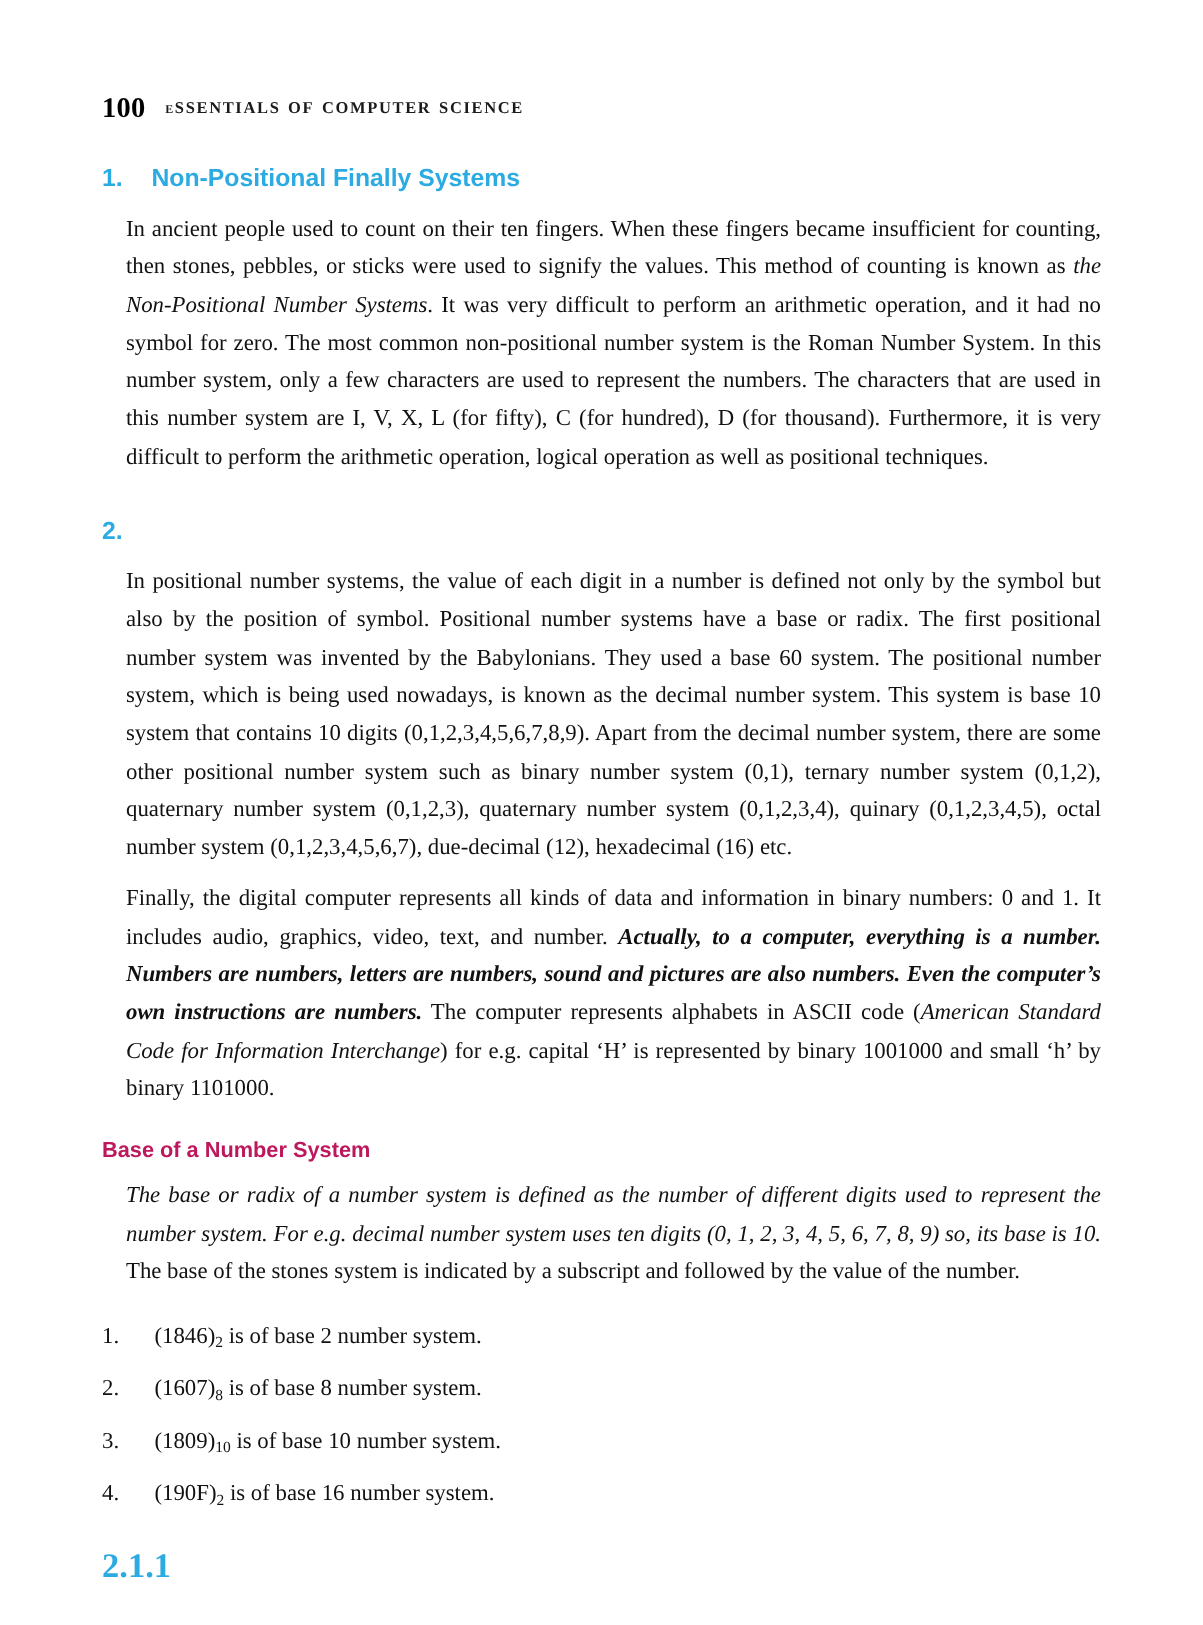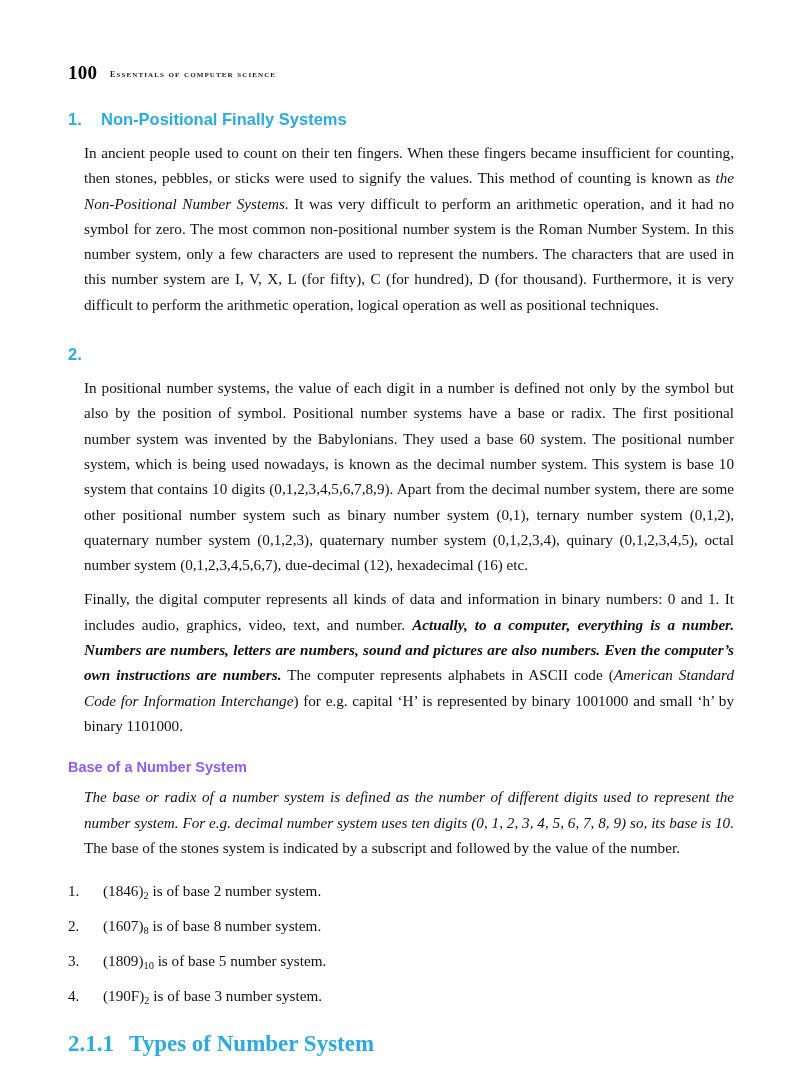--- a/index.html
+++ b/index.html
@@ -24,34 +24,34 @@
   .content {
     position: absolute;
     left: 68px;
     top: 62px;
     width: 666px;
   }
 
   
   .runhead {
     display: flex;
-    align-items: center;
+    align-items: flex-start;
     margin: 0 0 26px 0;
   }
   .runhead-num {
     font-family: "Liberation Serif", serif;
     font-weight: bold;
     font-size: 19px;
     letter-spacing: 0.2px;
     color: #000;
   }
   .runhead-title {
     font-family: "Liberation Serif", serif;
     font-weight: bold;
-    font-size: 10px;
+    font-size: 16px;
     letter-spacing: 1.1px;
     color: #1a1a1a;
     margin-left: 13px;
     font-variant: small-caps;
     text-transform: lowercase;
   }
   .runhead-title::first-letter { font-size: 11.5px; }
 
   
   .h-numbered {
@@ -60,34 +60,35 @@
     font-weight: bold;
     font-size: 16.5px;
     margin: 0 0 11px 0;
     display: flex;
   }
   .h-numbered .hn-num {
     width: 33px;
     flex: 0 0 33px;
   }
   .h-sub {
-    color: #8b5cf6;
+    color: #be185d;
     font-family: "Liberation Sans", sans-serif;
     font-weight: bold;
     font-size: 14.5px;
     margin: 0 0 9px 0;
   }
   .h-section {
     color: #2BABE2;
     font-family: "Liberation Serif", serif;
     font-weight: bold;
     font-size: 23px;
     margin: 0 0 12px 0;
     display: flex;
     align-items: baseline;
+    gap: 44px;
   }
   .h-section .hs-num {
     flex: 0 0 auto;
     margin-right: 15px;
   }
 
   
   p.body {
     font-family: "Liberation Serif", serif;
     font-size: 15.2px;
@@ -174,29 +175,28 @@
       <li>
         <span class="li-num">1.</span>
         <span class="li-text"><span>(1846)</span><sub>2</sub><span> is of base 2 number system.</span></span>
       </li>
       <li>
         <span class="li-num">2.</span>
         <span class="li-text"><span>(1607)</span><sub>8</sub><span> is of base 8 number system.</span></span>
       </li>
       <li>
         <span class="li-num">3.</span>
-        <span class="li-text"><span>(1809)</span><sub>10</sub><span> is of base 5 number system.</span></span>
+        <span class="li-text"><span>(1809)</span><sub>10</sub><span> is of base 10 number system.</span></span>
       </li>
       <li>
         <span class="li-num">4.</span>
-        <span class="li-text"><span>(190F)</span><sub>2</sub><span> is of base 3 number system.</span></span>
+        <span class="li-text"><span>(190F)</span><sub>2</sub><span> is of base 16 number system.</span></span>
       </li>
     </ol>
 
     <div class="gap-md"></div>
 
     <div class="h-section">
       <span class="hs-num">2.1.1</span>
-      <span>Types of Number System</span>
     </div>
 
   </div>
 </div>
 
 </body></html>

